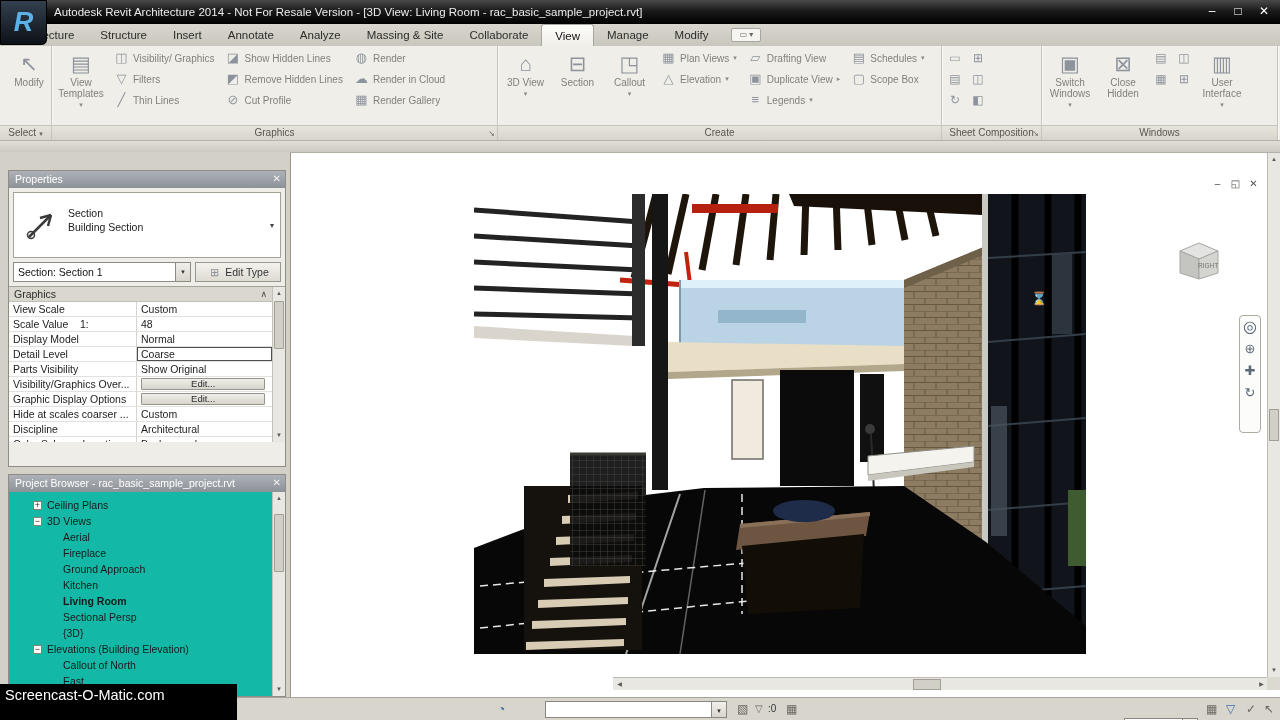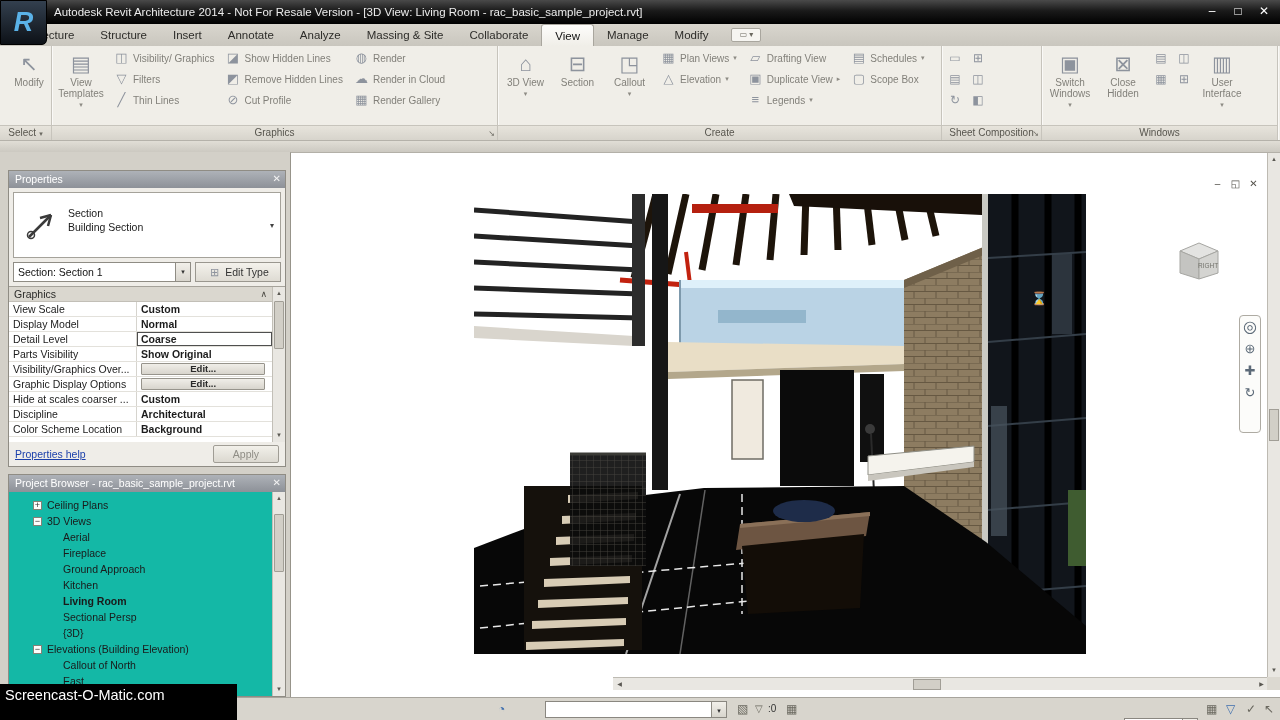--- a/index.html
+++ b/index.html
@@ -79,21 +79,21 @@
     font-size:10.5px; color:#333; display:flex; align-items:center; justify-content:center; gap:3px; }
   .pgrid { position:absolute; top:115px; left:0; right:0; bottom:24px; background:#fff;
     border-top:1px solid #a5a29a; overflow:hidden; }
   .grp { height:15px; background:#dad7cf; border-bottom:1px solid #c2bfb7; font-size:10.5px;
     color:#2a2a28; display:flex; justify-content:space-between; padding:0 5px; line-height:15px;
     margin-right:13px; }
   .grp span { font-size:9px; color:#4c4a44; }
   .prow { display:flex; height:15px; border-bottom:1px solid #e3e1db; font-size:10.5px; margin-right:13px; }
   .plabel { width:128px; padding:1px 4px; border-right:1px solid #d6d4ce; color:#1c1c1c;
     white-space:pre; overflow:hidden; }
-  .pvalue { flex:1; padding:1px 4px; color:#1c1c1c; overflow:hidden; white-space:nowrap;font-weight:bold; }
+  .pvalue { flex:1; padding:1px 4px; color:#1c1c1c; overflow:hidden; white-space:nowrap; }
   .pvalue.selected { outline:1px solid #4f4f4f; outline-offset:-1px; }
   .editbtn { display:block; width:98%; height:12px; margin-top:0px; background:linear-gradient(#f0eee8,#d8d5cd);
     border:1px solid #97948c; font-size:9.5px; text-align:center; color:#2a2a2a; line-height:10px; border-radius:1px; }
   .gridscroll { position:absolute; right:0; top:0; bottom:0; width:13px; background:#e9e7e2; border-left:1px solid #c2bfb7; }
   .sarrow { height:13px; text-align:center; font-size:6px; color:#5a5852; line-height:13px; }
   .gthumb { position:absolute; top:14px; left:1px; right:1px; height:48px; background:#d2cfc7;
     border:1px solid #a19e96; border-radius:1px; }
   .props-bottom { position:absolute; left:0; right:0; bottom:0; height:24px; display:flex;
     align-items:center; justify-content:space-between; padding:0 6px; }
   .help-link { color:#1a3faa; text-decoration:underline; font-size:10.5px; }
@@ -417,20 +417,24 @@
         <div class="grp">
           <span style="font-size:10.5px;color:#2a2a28">Graphics</span>
           <span>∧</span>
         </div>
         <div>
             <div class="prow">
               <div class="plabel">View Scale</div>
               <div class="pvalue">Custom</div>
             </div>
             <div class="prow">
+              <div class="plabel">Scale Value    1:</div>
+              <div class="pvalue">48</div>
+            </div>
+            <div class="prow">
               <div class="plabel">Display Model</div>
               <div class="pvalue">Normal</div>
             </div>
             <div class="prow">
               <div class="plabel">Detail Level</div>
               <div class="pvalue selected">Coarse</div>
             </div>
             <div class="prow">
               <div class="plabel">Parts Visibility</div>
               <div class="pvalue">Show Original</div>
@@ -458,24 +462,20 @@
             <div class="prow">
               <div class="plabel">Color Scheme Location</div>
               <div class="pvalue">Background</div>
             </div>
           </div>
         <div class="gridscroll">
           <div class="sarrow">▲</div>
           <div class="gthumb"></div>
           <div class="sarrow bottom">▼</div>
         </div>
-      </div>
-      <div class="props-bottom">
-        <span class="help-link">Properties help</span>
-        <span class="apply-btn">Apply</span>
       </div>
     </div>
 
     <div class="palette browser">
       <div class="phdr">
         <span>Project Browser - rac_basic_sample_project.rvt</span>
         <span class="closex">✕</span>
       </div>
       <div class="btree">
           <div class="titem d1">

